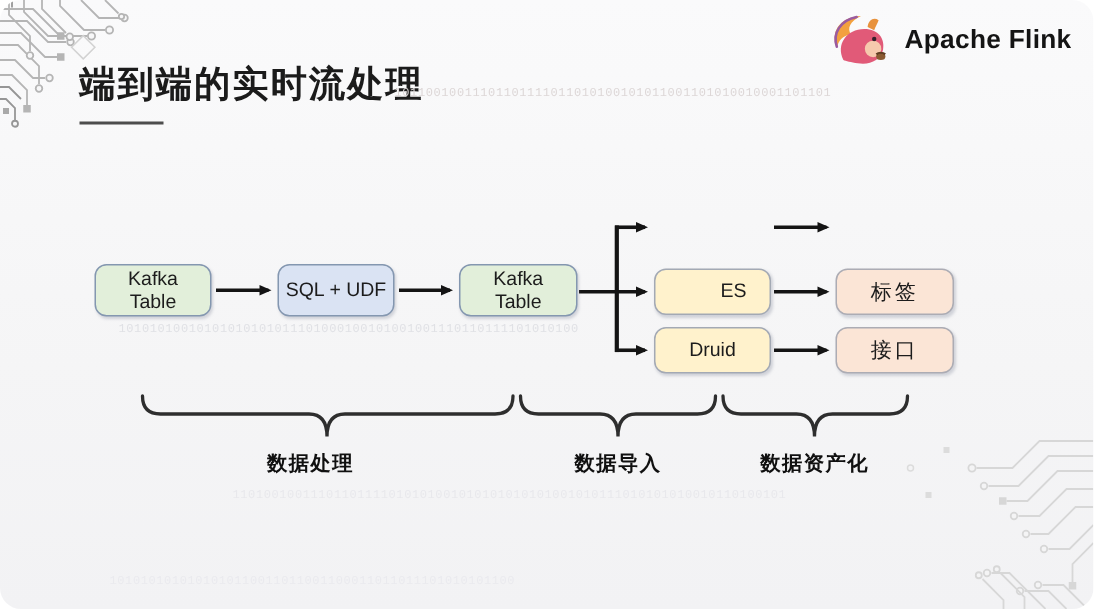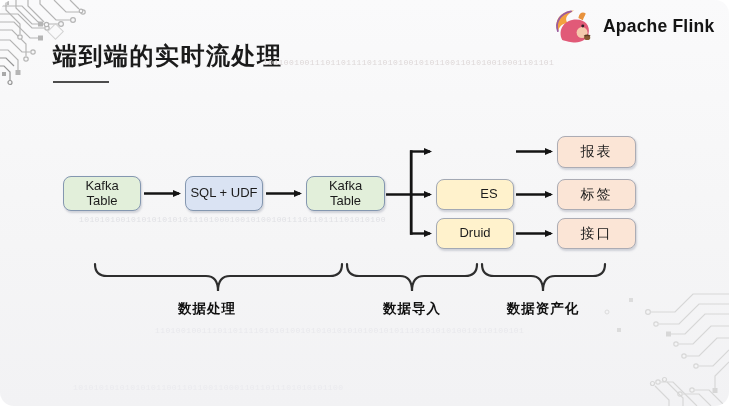--- a/index.html
+++ b/index.html
@@ -181,23 +181,20 @@
   </div>
   <div class="node green" id="n-kafka2">
     <span class="wrap2">Kafka Table</span>
   </div>
   <div class="node yellow" id="n-es">
     <span>ES</span>
   </div>
   <div class="node yellow" id="n-hbase">
     <span>Druid</span>
   </div>
-  <div class="node peach cjk" id="n-report">
-    <span>报表</span>
-  </div>
   <div class="node peach cjk" id="n-tag">
     <span>标签</span>
   </div>
   <div class="node peach cjk" id="n-api">
     <span>接口</span>
   </div>
 
   <div class="stage-label" id="stage-1">数据处理</div>
   <div class="stage-label" id="stage-2">数据导入</div>
   <div class="stage-label" id="stage-3">数据资产化</div>

